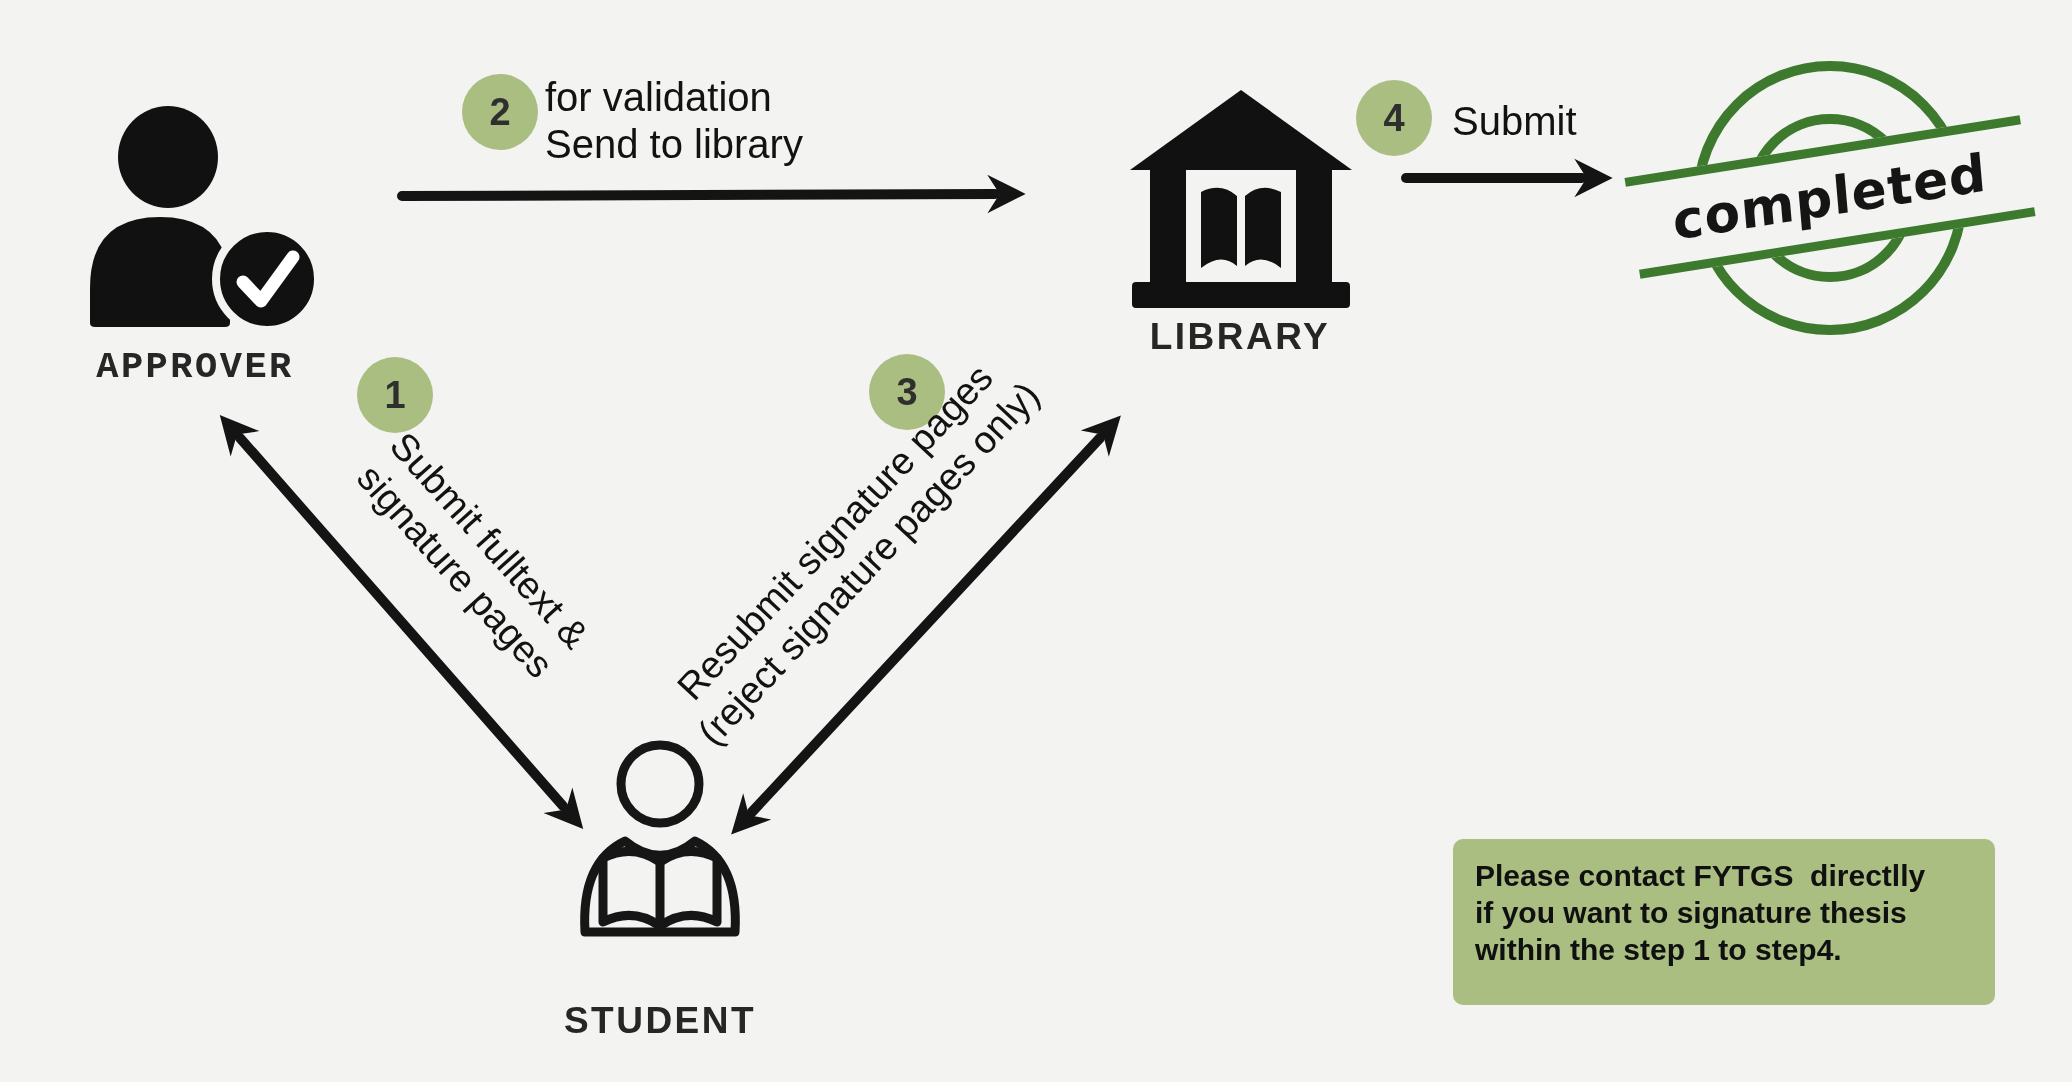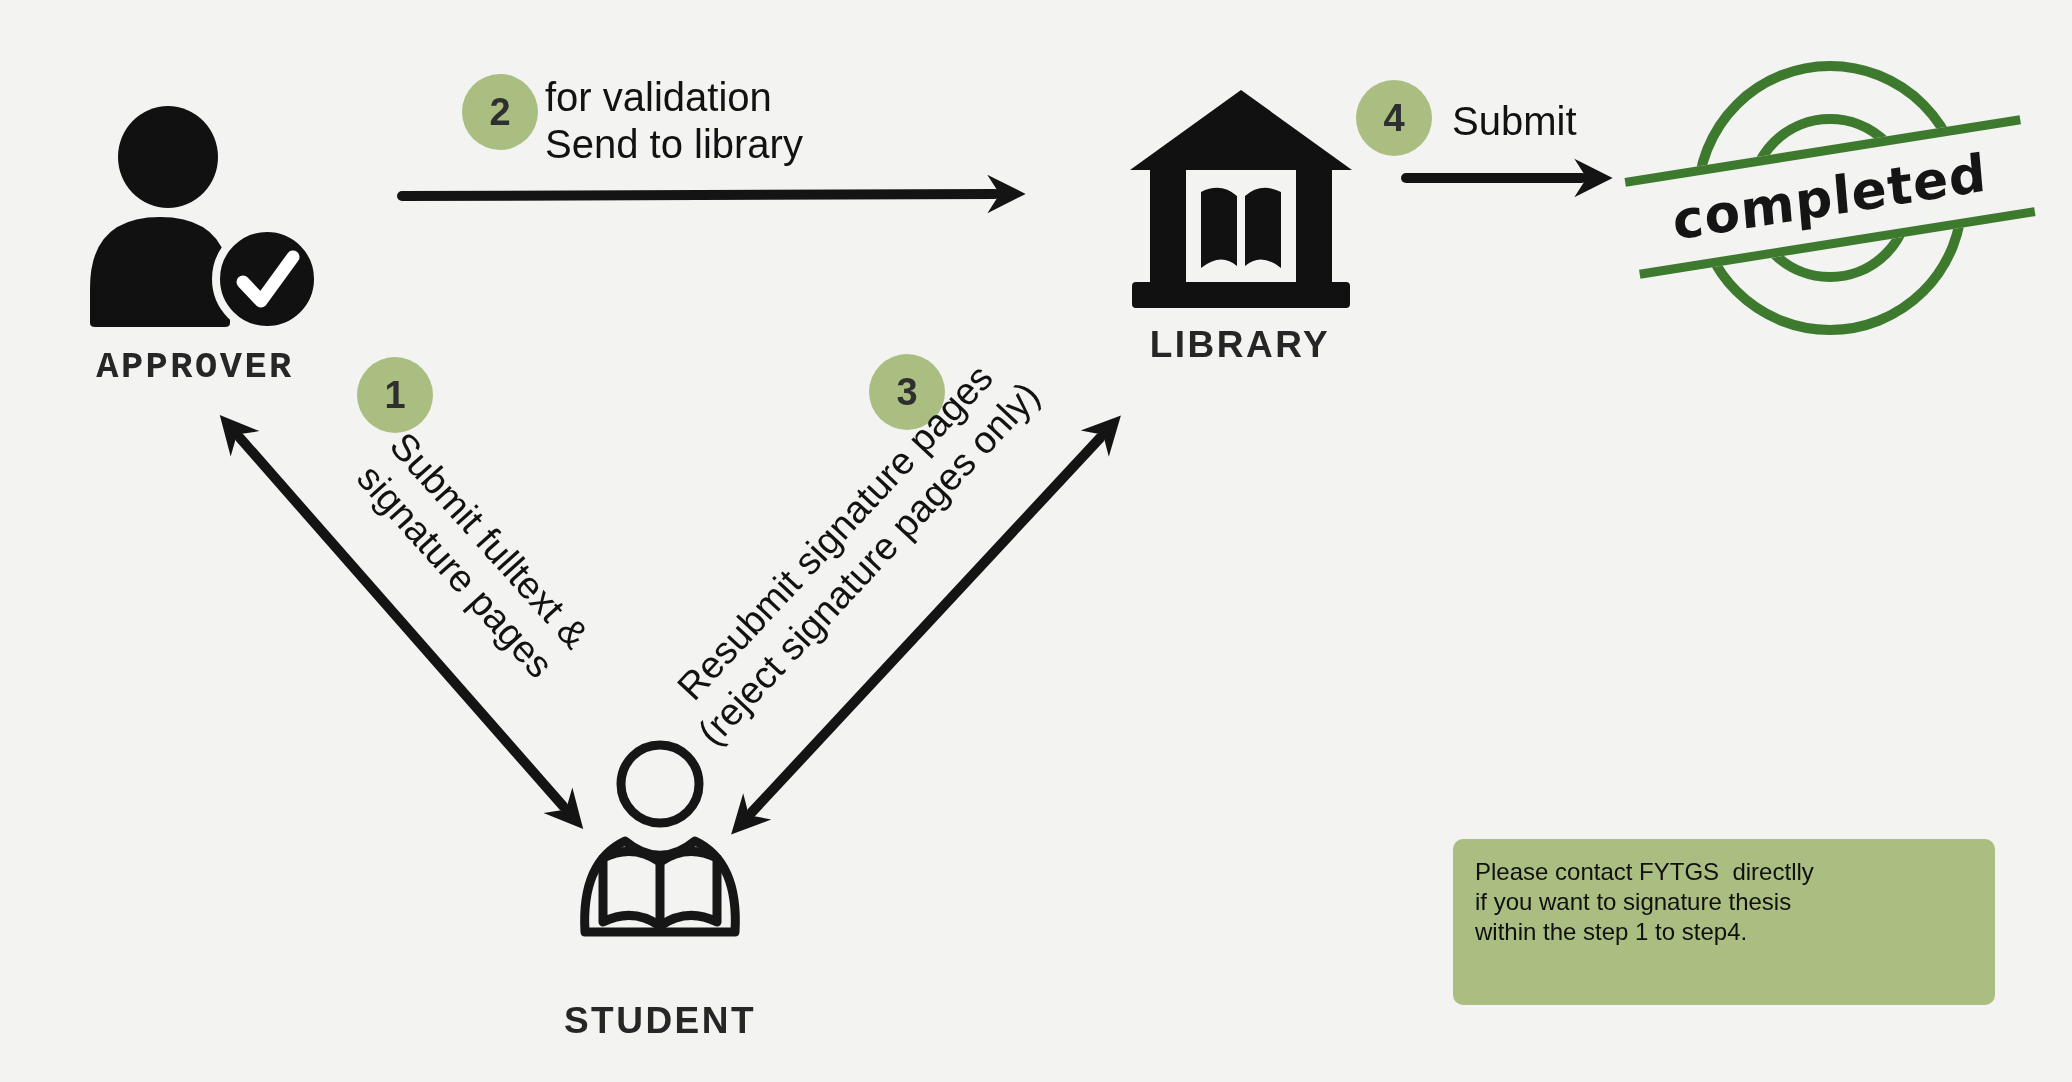--- a/index.html
+++ b/index.html
@@ -51,21 +51,21 @@
   .stamp-text{
     font-family:"DejaVu Sans",sans-serif;font-size:52px;font-weight:700;color:#151515;
     letter-spacing:1px;transform:skewX(-4deg);white-space:nowrap;
   }
 
   
   .note{
     position:absolute;left:1453px;top:839px;width:542px;height:166px;
     background:var(--accent);border-radius:10px;padding:18px 22px;
   }
-  .note div{font-size:24px;line-height:1.24;color:#101010;white-space:pre;}
+  .note div{font-size:30px;line-height:1.24;color:#101010;white-space:pre;font-weight:bold;}
 
   .icon-svg{position:absolute;}
 </style>
 </head>
 <body>
 
 <div class="canvas">
 
   <svg class="arrows" viewBox="0 0 2072 1082">
     <defs>
@@ -98,21 +98,21 @@
   </div>
 
   <svg class="icon-svg" style="left:1128px;top:86px;" width="226" height="224" viewBox="0 0 226 224">
     <polygon points="113,4 224,84 2,84" fill="#111"></polygon>
     <rect x="22" y="80" width="36" height="118" fill="#111"></rect>
     <rect x="168" y="80" width="36" height="118" fill="#111"></rect>
     <rect x="4" y="196" width="218" height="26" rx="4" fill="#111"></rect>
     <path d="M73,106 Q93,96 109,110 L109,180 Q93,166 73,182 Z" fill="#111"></path>
     <path d="M153,106 Q133,96 117,110 L117,180 Q133,166 153,182 Z" fill="#111"></path>
   </svg>
-  <div class="node-label" style="left:1090px;top:324px;">LIBRARY</div>
+  <div class="node-label" style="left:1090px;top:316px;">LIBRARY</div>
 
   <div class="badge" style="left:1356px;top:80px;">
     <span>4</span>
   </div>
   <div class="step-label" style="left:1452px;top:98px;">
     <div>Submit</div>
   </div>
 
   <div class="stamp-circle stamp-outer"></div>
   <div class="stamp-circle stamp-inner"></div>

